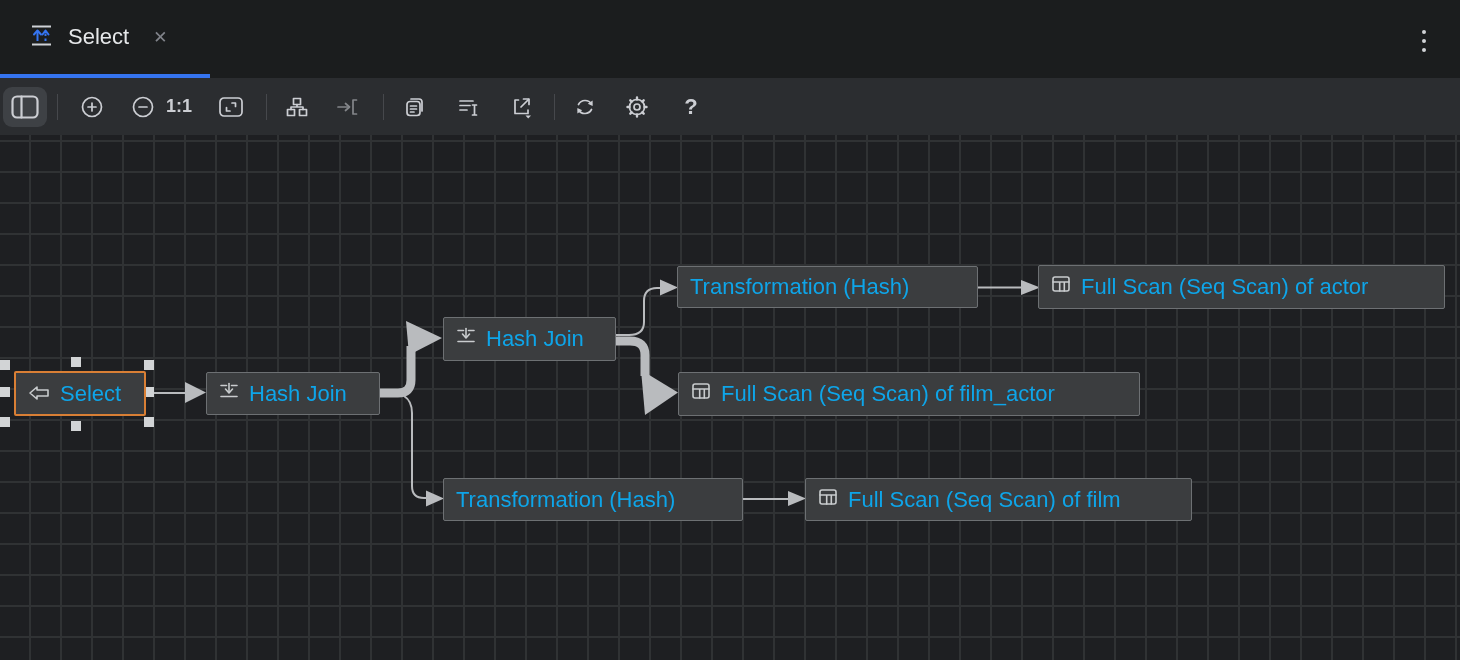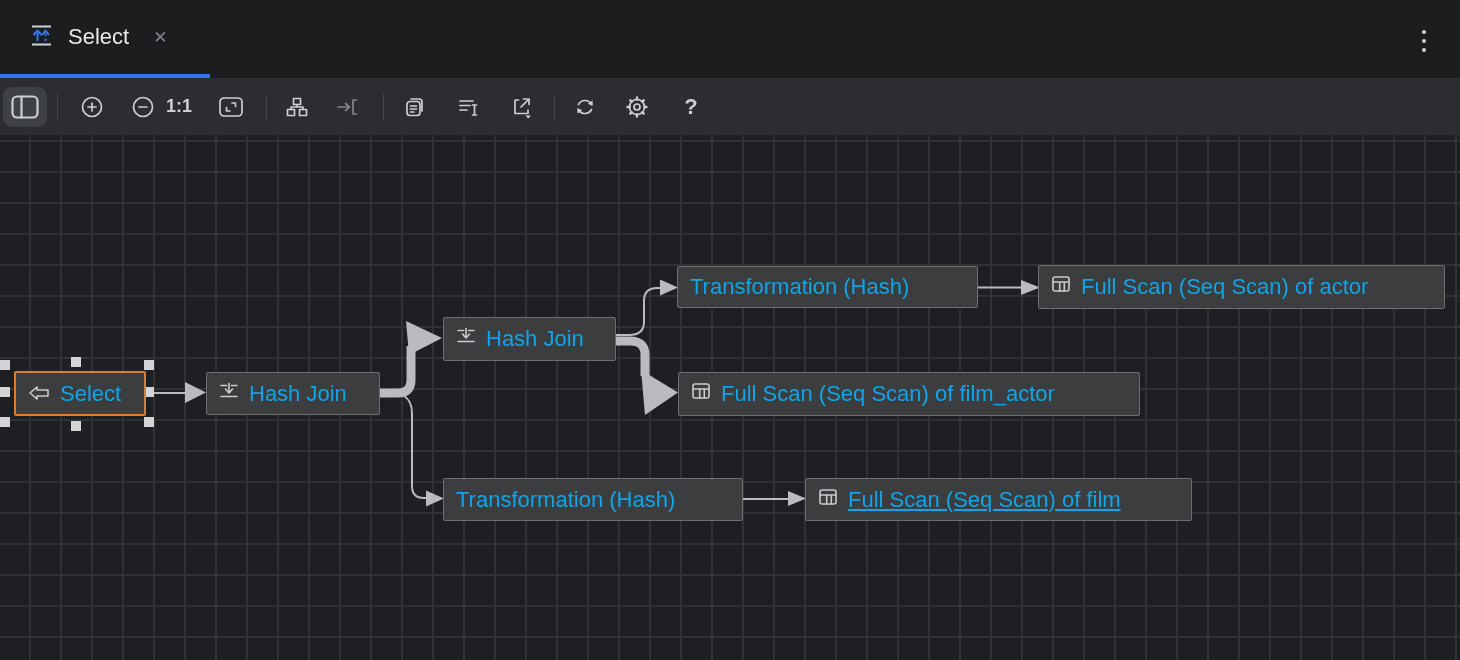--- a/index.html
+++ b/index.html
@@ -43,21 +43,21 @@
   .node svg{flex:0 0 auto;stroke:#c9ccce;fill:none;stroke-width:1.6;stroke-linecap:round;stroke-linejoin:round;}
   .node.selected{border:2px solid #d97f35;}
 
   .n-select{left:14px;top:236px;width:132px;height:45px;}
   .n-hj1{left:206px;top:237px;width:174px;height:43px;}
   .n-hj2{left:443px;top:182px;width:173px;height:44px;}
   .n-ttop{left:677px;top:131px;width:301px;height:42px;}
   .n-actor{left:1038px;top:130px;width:407px;height:44px;}
   .n-filmactor{left:678px;top:237px;width:462px;height:44px;}
   .n-tbottom{left:443px;top:343px;width:300px;height:43px;}
-  .n-film{left:805px;top:343px;width:387px;height:43px;text-decoration:underline;}
+  .n-film{left:805px;top:343px;width:387px;height:43px;}
 
   .handle{position:absolute;width:10px;height:10px;background:#d2d4d6;}
 </style>
 </head>
 <body>
 
 <div class="tabbar">
   <div class="tab">
     <span>
       <svg width="27" height="27" viewBox="0 0 27 27" fill="none">

